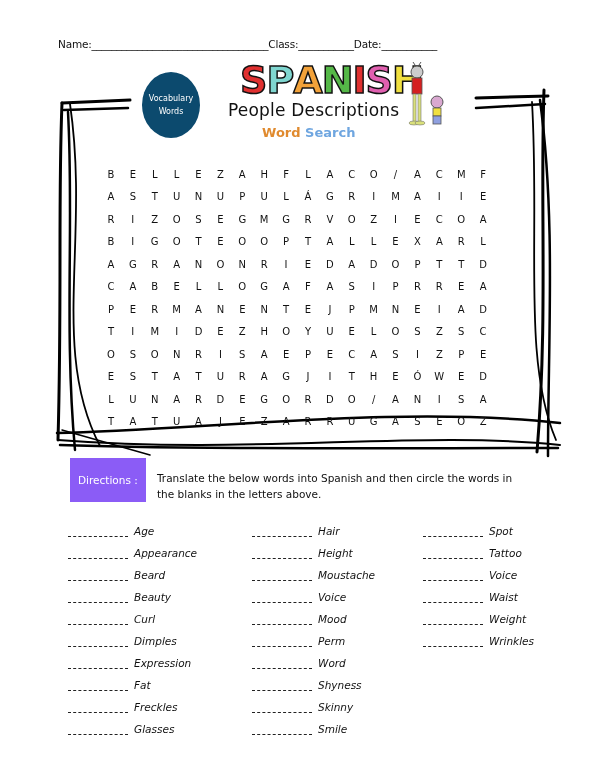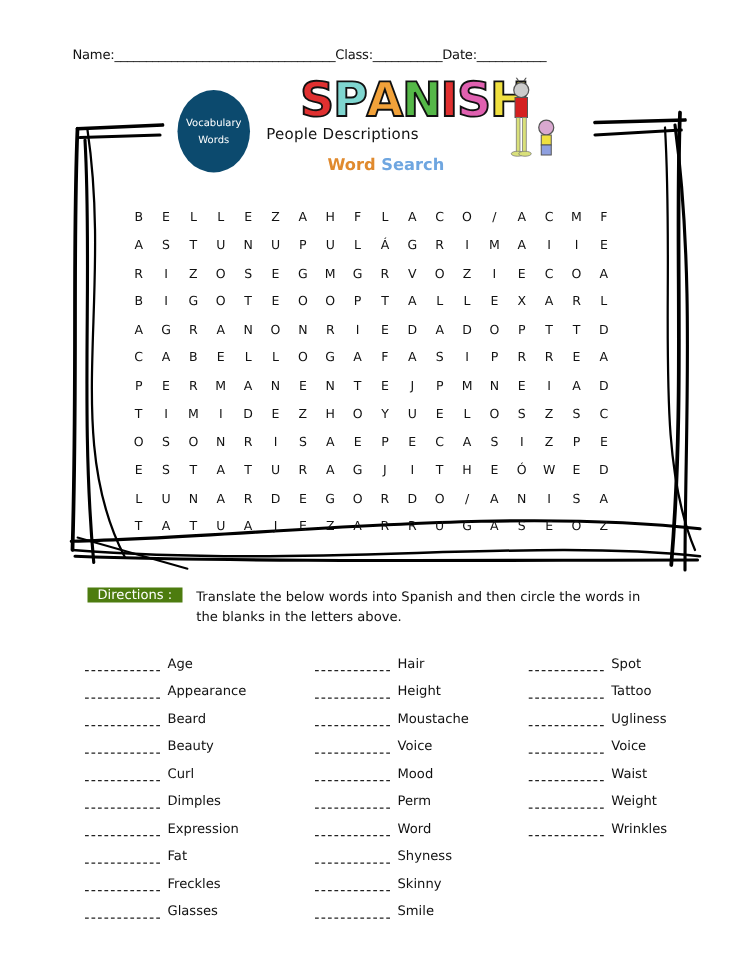--- a/index.html
+++ b/index.html
@@ -8,33 +8,33 @@
   .header-line { position:absolute; top:38px; left:58px; width:490px; font-size:10.5px;
                  white-space:nowrap; letter-spacing:-0.2px; }
   .header-line span { font-family:"DejaVu Sans", sans-serif; }
   .vocab-badge { position:absolute; left:142px; top:72px; width:58px; height:66px; border-radius:50%;
                  background:#0c4a6e; color:#fff; display:flex; flex-direction:column; align-items:center;
                  justify-content:center; font-size:8px; line-height:13px; text-align:center; }
   .title-spanish { position:absolute; left:212px; top:60px; font-family:"DejaVu Sans", sans-serif;
                    font-size:38px; font-weight:bold; letter-spacing:-1px; line-height:40px;margin-left:28px;
                    -webkit-text-stroke:1.5px #111; }
   .title-spanish span { display:inline-block; }
-  .subtitle { position:absolute; left:213px; top:100px; font-size:12px; letter-spacing:0.2px; }
+  .subtitle { position:absolute; left:228px; top:100px; font-size:17px; letter-spacing:0.2px; }
   .ws-title { position:absolute; left:262px; top:125px; font-size:13px; font-weight:bold; }
   .ws-title .w1 { color:#e08a2e; }
   .ws-title .w2 { color:#6fa6e0; }
   .figures { position:absolute; left:405px; top:62px; width:45px; height:68px; }
   .frame { position:absolute; left:0; top:0; width:600px; height:776px; pointer-events:none; }
   .grid { position:absolute; left:100px; top:163px; width:420px; }
   .grid-row { display:flex; height:22.5px; align-items:center; }
   .grid-cell { width:21.9px; text-align:center; font-size:10px; font-family:"DejaVu Sans", sans-serif; }
-  .directions-label { position:absolute; left:70px; top:470px; background:#4d7c0f; color:#fff;
-                      font-size:10.5px; padding:0 8px; line-height:12px; }
+  .directions-label { position:absolute; left:70px; top:458px; background:#8b5cf6; color:#fff;
+                      font-size:10.5px; padding:16px 8px; line-height:12px; }
   .directions-text { position:absolute; left:157px; top:470px; width:360px; font-size:10.5px; line-height:16px; }
-  .word-col { position:absolute; top:520px; }
+  .word-col { position:absolute; top:520px;font-style:italic; }
   .word-item { height:22px; display:flex; align-items:center; font-size:10.5px; white-space:nowrap; }
   .blank { width:60px; border-bottom:1.5px dashed #222; margin-right:6px; height:8px; margin-top:2px;}
 </style>
 </head>
 <body>
 
 <div class="header-line">
   <span>Name:</span><span>___________________________________</span><span>Class:</span><span>___________</span><span>Date:</span><span>___________</span>
 </div>
 
@@ -419,24 +419,20 @@
     <div class="word-item">
       <span class="blank"></span>
       <span>Spot</span>
     </div>
     <div class="word-item">
       <span class="blank"></span>
       <span>Tattoo</span>
     </div>
     <div class="word-item">
       <span class="blank"></span>
-      <span>Ugliness</span>
-    </div>
-    <div class="word-item">
-      <span class="blank"></span>
       <span>Voice</span>
     </div>
     <div class="word-item">
       <span class="blank"></span>
       <span>Waist</span>
     </div>
     <div class="word-item">
       <span class="blank"></span>
       <span>Weight</span>
     </div>

